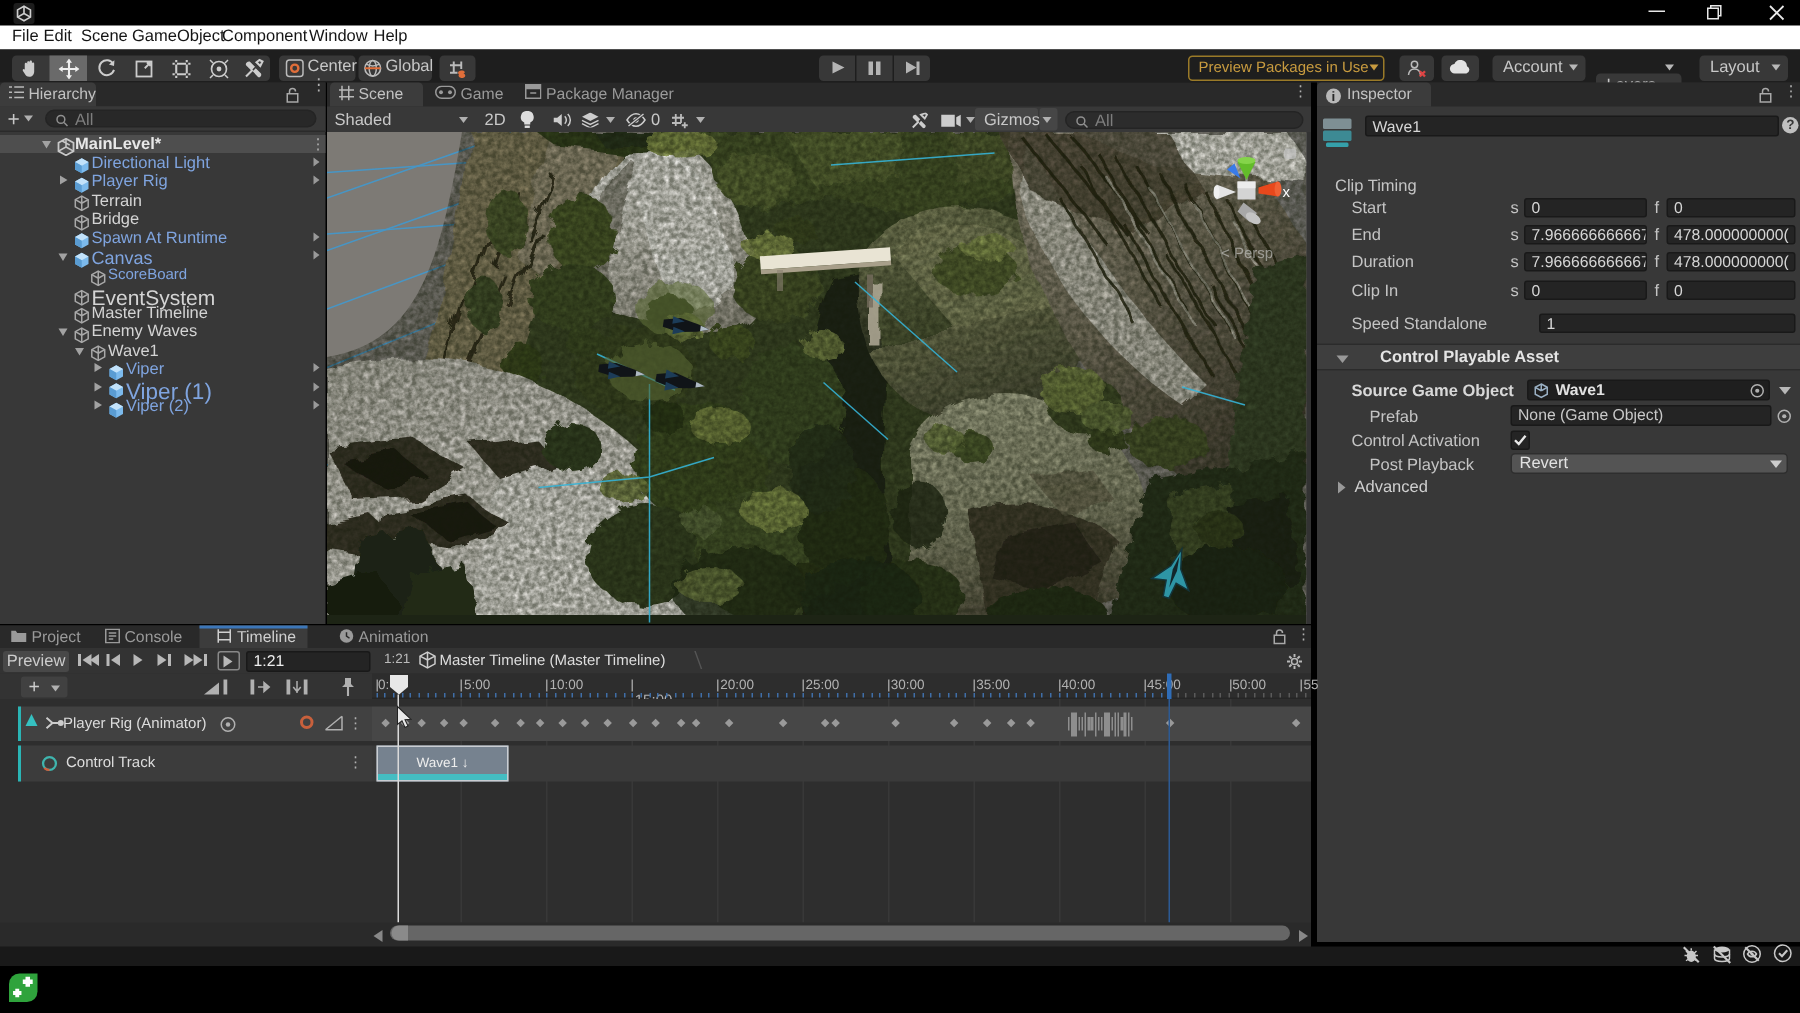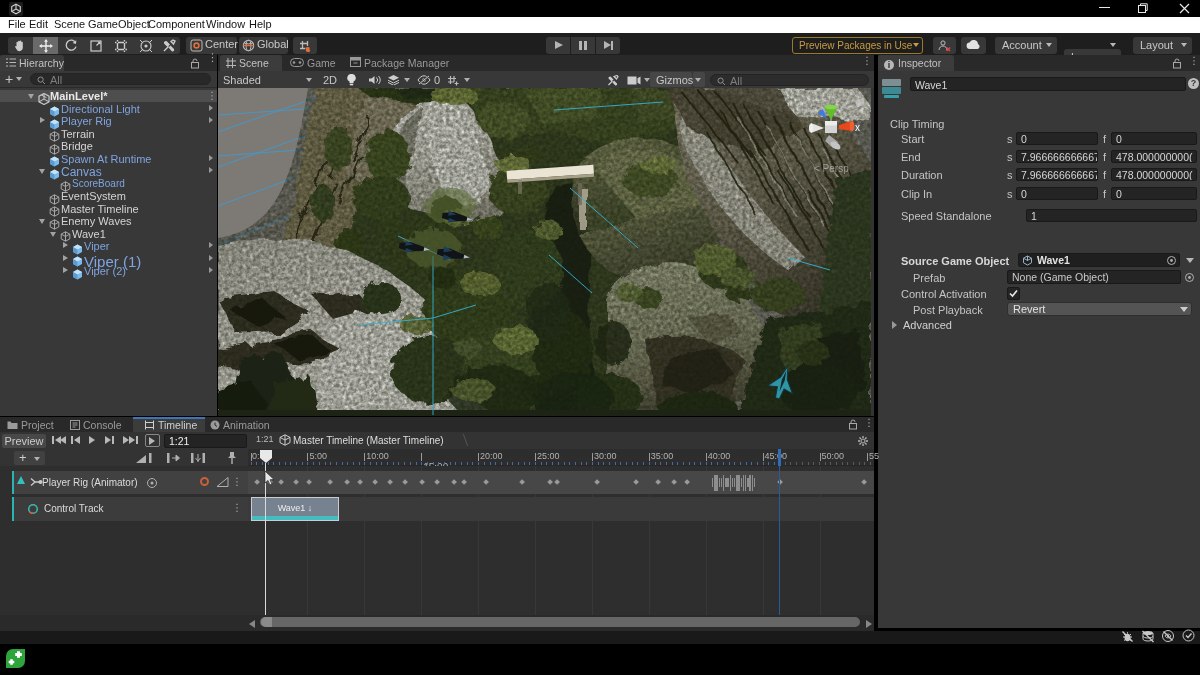--- a/index.html
+++ b/index.html
@@ -205,21 +205,21 @@
       <div class="a" style="left:60px;top:90px"><svg width="11" height="11" viewBox="0 0 11 11">
           <path d="M5.5 0.8 9.8 3.1 9.8 7.9 5.5 10.2 1.2 7.9 1.2 3.1Z" fill="none" stroke="#a8a8a8"></path>
           <path d="M5.5 0.8 5.5 5.5 M5.5 5.5 1.2 3.1 M5.5 5.5 9.8 3.1 M5.5 5.5 5.5 10.2" stroke="#a8a8a8" fill="none"></path>
         </svg></div>
       <div class="a" style="left:72px;top:89.5px;font-size:10px;color:#7fa4df">ScoreBoard</div>
       <div class="a" style="left:0;top:101.5px;width:217px;height:12.5px;"></div>
       <div class="a" style="left:49px;top:102.5px"><svg width="11" height="11" viewBox="0 0 11 11">
           <path d="M5.5 0.8 9.8 3.1 9.8 7.9 5.5 10.2 1.2 7.9 1.2 3.1Z" fill="none" stroke="#a8a8a8"></path>
           <path d="M5.5 0.8 5.5 5.5 M5.5 5.5 1.2 3.1 M5.5 5.5 9.8 3.1 M5.5 5.5 5.5 10.2" stroke="#a8a8a8" fill="none"></path>
         </svg></div>
-      <div class="a" style="left:61px;top:102px;font-size:11px;color:#d4d4d4">EventSystem</div>
+      <div class="a" style="left:61px;top:102px;font-size:14px;color:#d4d4d4">EventSystem</div>
       <div class="a" style="left:0;top:114px;width:217px;height:12.5px;"></div>
       <div class="a" style="left:49px;top:115px"><svg width="11" height="11" viewBox="0 0 11 11">
           <path d="M5.5 0.8 9.8 3.1 9.8 7.9 5.5 10.2 1.2 7.9 1.2 3.1Z" fill="none" stroke="#a8a8a8"></path>
           <path d="M5.5 0.8 5.5 5.5 M5.5 5.5 1.2 3.1 M5.5 5.5 9.8 3.1 M5.5 5.5 5.5 10.2" stroke="#a8a8a8" fill="none"></path>
         </svg></div>
       <div class="a" style="left:61px;top:114.5px;font-size:11px;color:#d4d4d4">Master Timeline</div>
       <div class="a" style="left:0;top:126.5px;width:217px;height:12.5px;"></div>
       <div class="a" style="left:39px;top:131px;border-top:5px solid #a2a2a2;border-left:3.5px solid transparent;border-right:3.5px solid transparent"></div>
       <div class="a" style="left:49px;top:127.5px"><svg width="11" height="11" viewBox="0 0 11 11">
           <path d="M5.5 0.8 9.8 3.1 9.8 7.9 5.5 10.2 1.2 7.9 1.2 3.1Z" fill="none" stroke="#a8a8a8"></path>
@@ -665,20 +665,24 @@
   <div class="fld" style="left:138px;top:77px;width:82px;height:13px">0</div>
   <div class="fld" style="left:233px;top:77px;width:86px;height:13px">0</div>
   <div class="fld" style="left:138px;top:95px;width:82px;height:13px;overflow:hidden">7.966666666667</div>
   <div class="fld" style="left:233px;top:95px;width:86px;height:13px;overflow:hidden">478.000000000(</div>
   <div class="fld" style="left:138px;top:113px;width:82px;height:13px;overflow:hidden">7.966666666667</div>
   <div class="fld" style="left:233px;top:113px;width:86px;height:13px;overflow:hidden">478.000000000(</div>
   <div class="fld" style="left:138px;top:132px;width:82px;height:13px">0</div>
   <div class="fld" style="left:233px;top:132px;width:86px;height:13px">0</div>
   <div class="fld" style="left:148px;top:154px;width:171px;height:13px">1</div>
 
+  <div class="a" style="left:0;top:174px;width:322px;height:18px;background:#3e3e3e;border-top:1px solid #2b2b2b;border-bottom:1px solid #2b2b2b">
+    <div class="a" style="left:13px;top:7px;border-top:5px solid #999;border-left:4px solid transparent;border-right:4px solid transparent"></div>
+    <div class="a" style="left:42px;top:2px;color:#e4e4e4;font-size:11px;font-weight:bold">Control Playable Asset</div>
+  </div>
   <div class="lbl" style="left:23px;top:200px;font-weight:bold;color:#d8d8d8">Source Game Object</div>
   <div class="fld" style="left:140px;top:198px;width:162px;height:14px;background:#1f1f1f;font-weight:bold;color:#e2e2e2;padding-left:18px">Wave1</div>
   <svg class="a" style="left:144px;top:200px" width="11" height="11" viewBox="0 0 11 11">
       <path d="M5.5 1 9.5 3.2 9.5 7.8 5.5 10 1.5 7.8 1.5 3.2Z" fill="none" stroke="#9ab0c4"></path>
       <path d="M5.5 1 5.5 5.5M1.5 3.2 5.5 5.5M9.5 3.2 5.5 5.5" stroke="#9ab0c4" fill="none"></path>
     </svg>
   <svg class="a" style="left:288px;top:200px" width="11" height="11" viewBox="0 0 11 11">
       <circle cx="5.5" cy="5.5" r="4" fill="none" stroke="#b0b0b0"></circle>
       <circle cx="5.5" cy="5.5" r="1.4" fill="#b0b0b0"></circle>
     </svg>
@@ -708,21 +712,21 @@
     <div class="a" style="left:7px;top:1px;height:14px;color:#9a9a9a;font-size:10.5px;line-height:14px"><svg width="11" height="10" viewBox="0 0 11 10" style="margin-right:3px;vertical-align:-1px">
         <path d="M0.5 1.5h3l1 1.5h6v6h-10Z" fill="#9a9a9a"></path>
       </svg>Project</div>
     <div class="a" style="left:70px;top:1px;height:14px;color:#9a9a9a;font-size:10.5px;line-height:14px"><svg width="10" height="10" viewBox="0 0 10 10" style="margin-right:3px;vertical-align:-1px">
         <rect x="0.5" y="0.5" width="9" height="9" fill="none" stroke="#9a9a9a"></rect>
         <path d="M2.5 3h5M2.5 5h5M2.5 7h3" stroke="#9a9a9a"></path>
       </svg>Console</div>
     <div class="a" style="left:144px;top:1px;height:14px;color:#cfcfcf;font-size:10.5px;line-height:14px"><svg width="11" height="10" viewBox="0 0 11 10" style="margin-right:3px;vertical-align:-1px">
         <path d="M1.5 0.5v9M9.5 0.5v9M1.5 2.5h8M1.5 7.5h8" stroke="#cfcfcf" fill="none"></path>
       </svg>Timeline</div>
-    <div class="a" style="left:210px;top:1px;height:14px;color:#9a9a9a;font-size:10.5px;line-height:14px"><svg width="10" height="10" viewBox="0 0 10 10" style="margin-right:3px;vertical-align:-1px">
+    <div class="a" style="left:226px;top:1px;height:14px;color:#9a9a9a;font-size:10.5px;line-height:14px"><svg width="10" height="10" viewBox="0 0 10 10" style="margin-right:3px;vertical-align:-1px">
         <circle cx="5" cy="5" r="4.5" fill="#9a9a9a"></circle>
         <path d="M5 2.5V5L7 6.5" stroke="#292929" fill="none"></path>
       </svg>Animation</div>
     <svg class="a" style="left:848px;top:2px" width="10" height="11" viewBox="0 0 10 11">
       <rect x="1.5" y="4.5" width="7" height="5.5" fill="none" stroke="#a8a8a8"></rect>
       <path d="M3 4.5V3a2 2 0 0 1 4 0" fill="none" stroke="#a8a8a8"></path>
     </svg>
     <div class="dots3" style="left:864px;top:0px">⋮</div>
     <div class="a" style="left:0;top:15px;width:874px;height:17px;background:#333"></div>
     <div class="a" style="left:2px;top:17px;width:44px;height:14px;background:#484848;border-radius:2px;color:#ccc;font-size:11px;text-align:center;line-height:14px">Preview</div>

